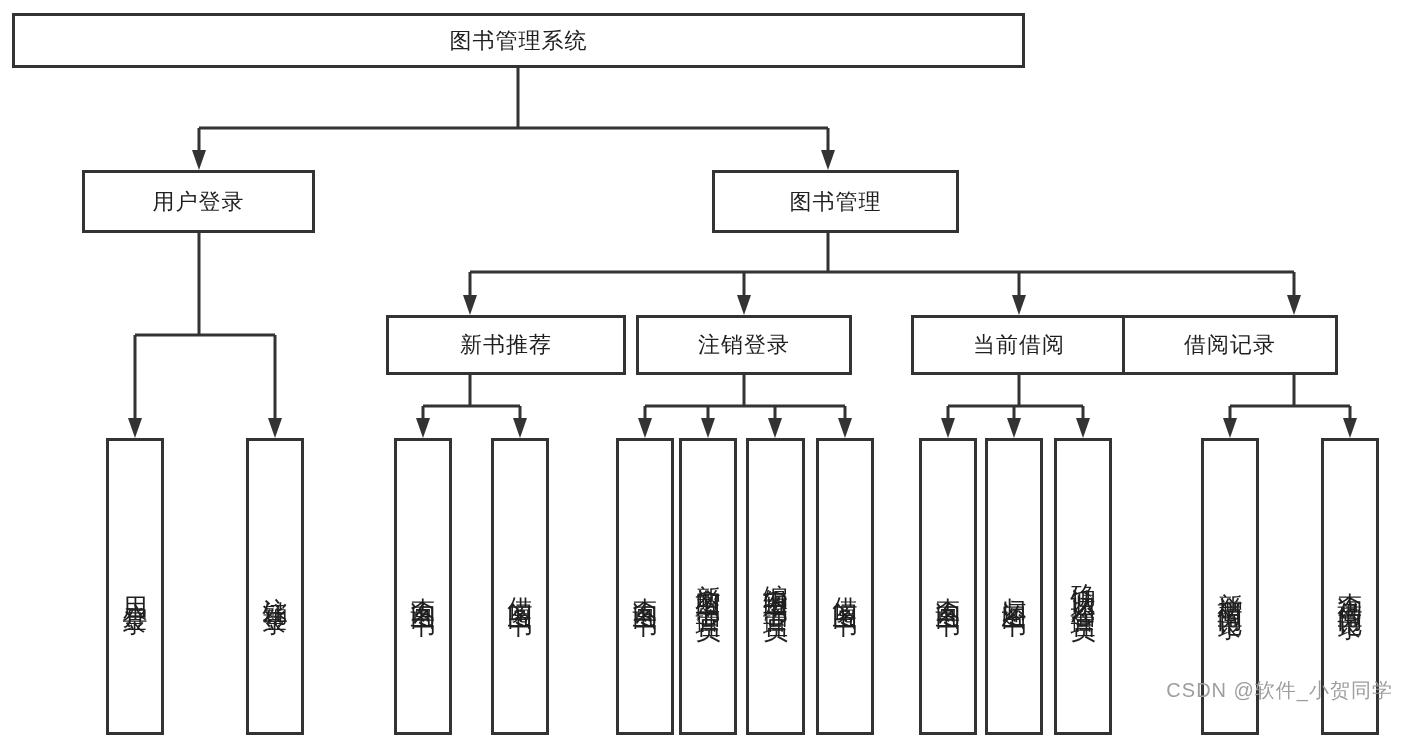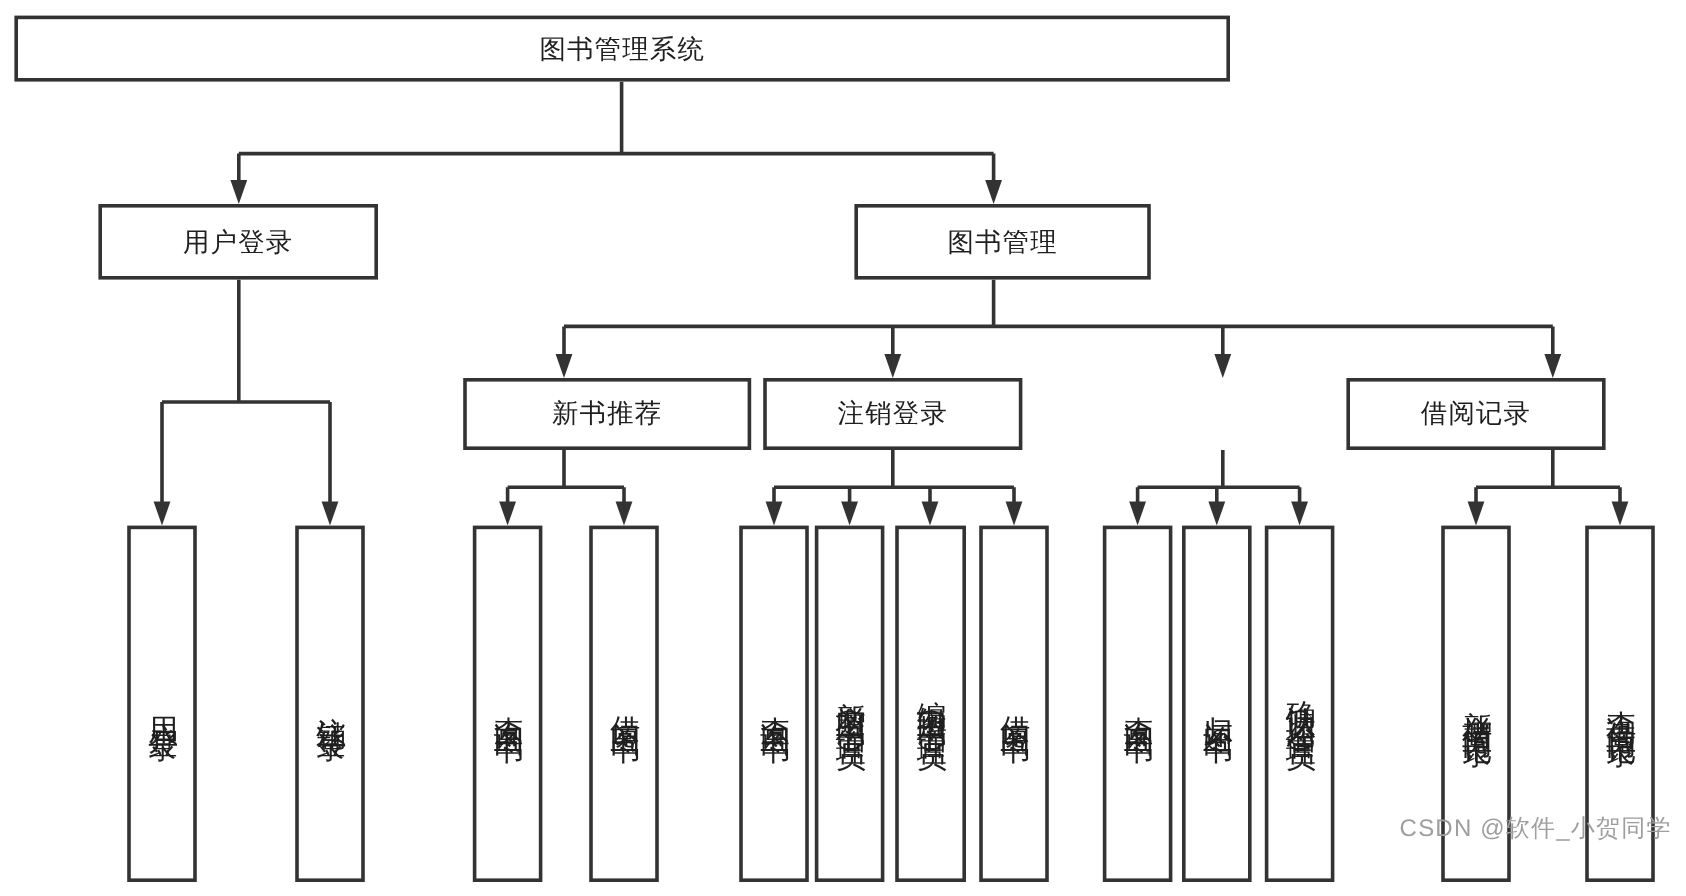--- a/index.html
+++ b/index.html
@@ -125,20 +125,23 @@
   <div class="hbox" style="left:712px; top:170px; width:247px; height:63px;">
     <span>图书管理</span>
   </div>
 
   <div class="hbox" style="left:362px; top:315px; width:240px; height:60px;margin-left:24px;">
     <span>新书推荐</span>
   </div>
   <div class="hbox" style="left:636px; top:315px; width:216px; height:60px;">
     <span>注销登录</span>
   </div>
+  <div class="hbox" style="left:911px; top:315px; width:216px; height:60px;">
+    <span>当前借阅</span>
+  </div>
   <div class="hbox" style="left:1122px; top:315px; width:216px; height:60px;">
     <span>借阅记录</span>
   </div>
 
   <div class="vbox" style="left:106px; width:58px;">
     <span class="vtext">用户登录</span>
   </div>
   <div class="vbox" style="left:246px; width:58px;">
     <span class="vtext">注销登录</span>
   </div>

